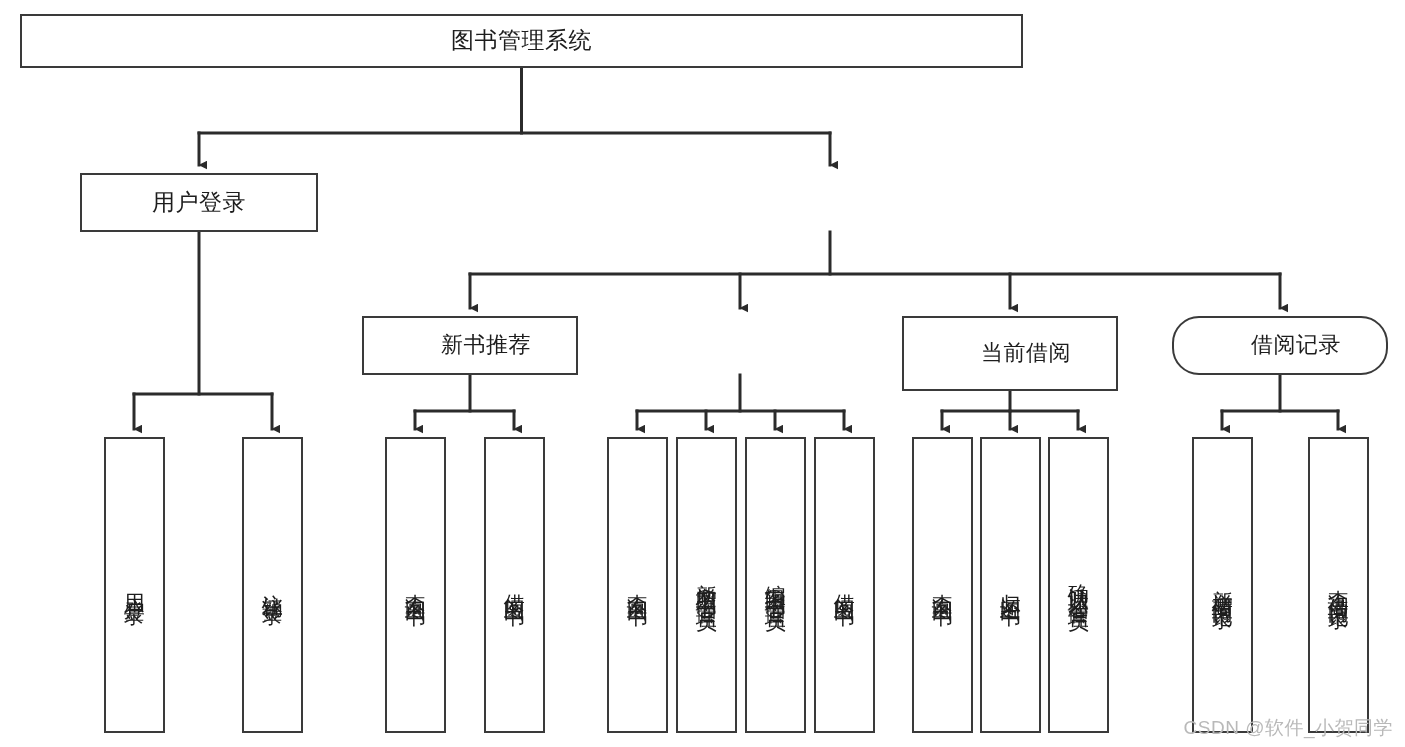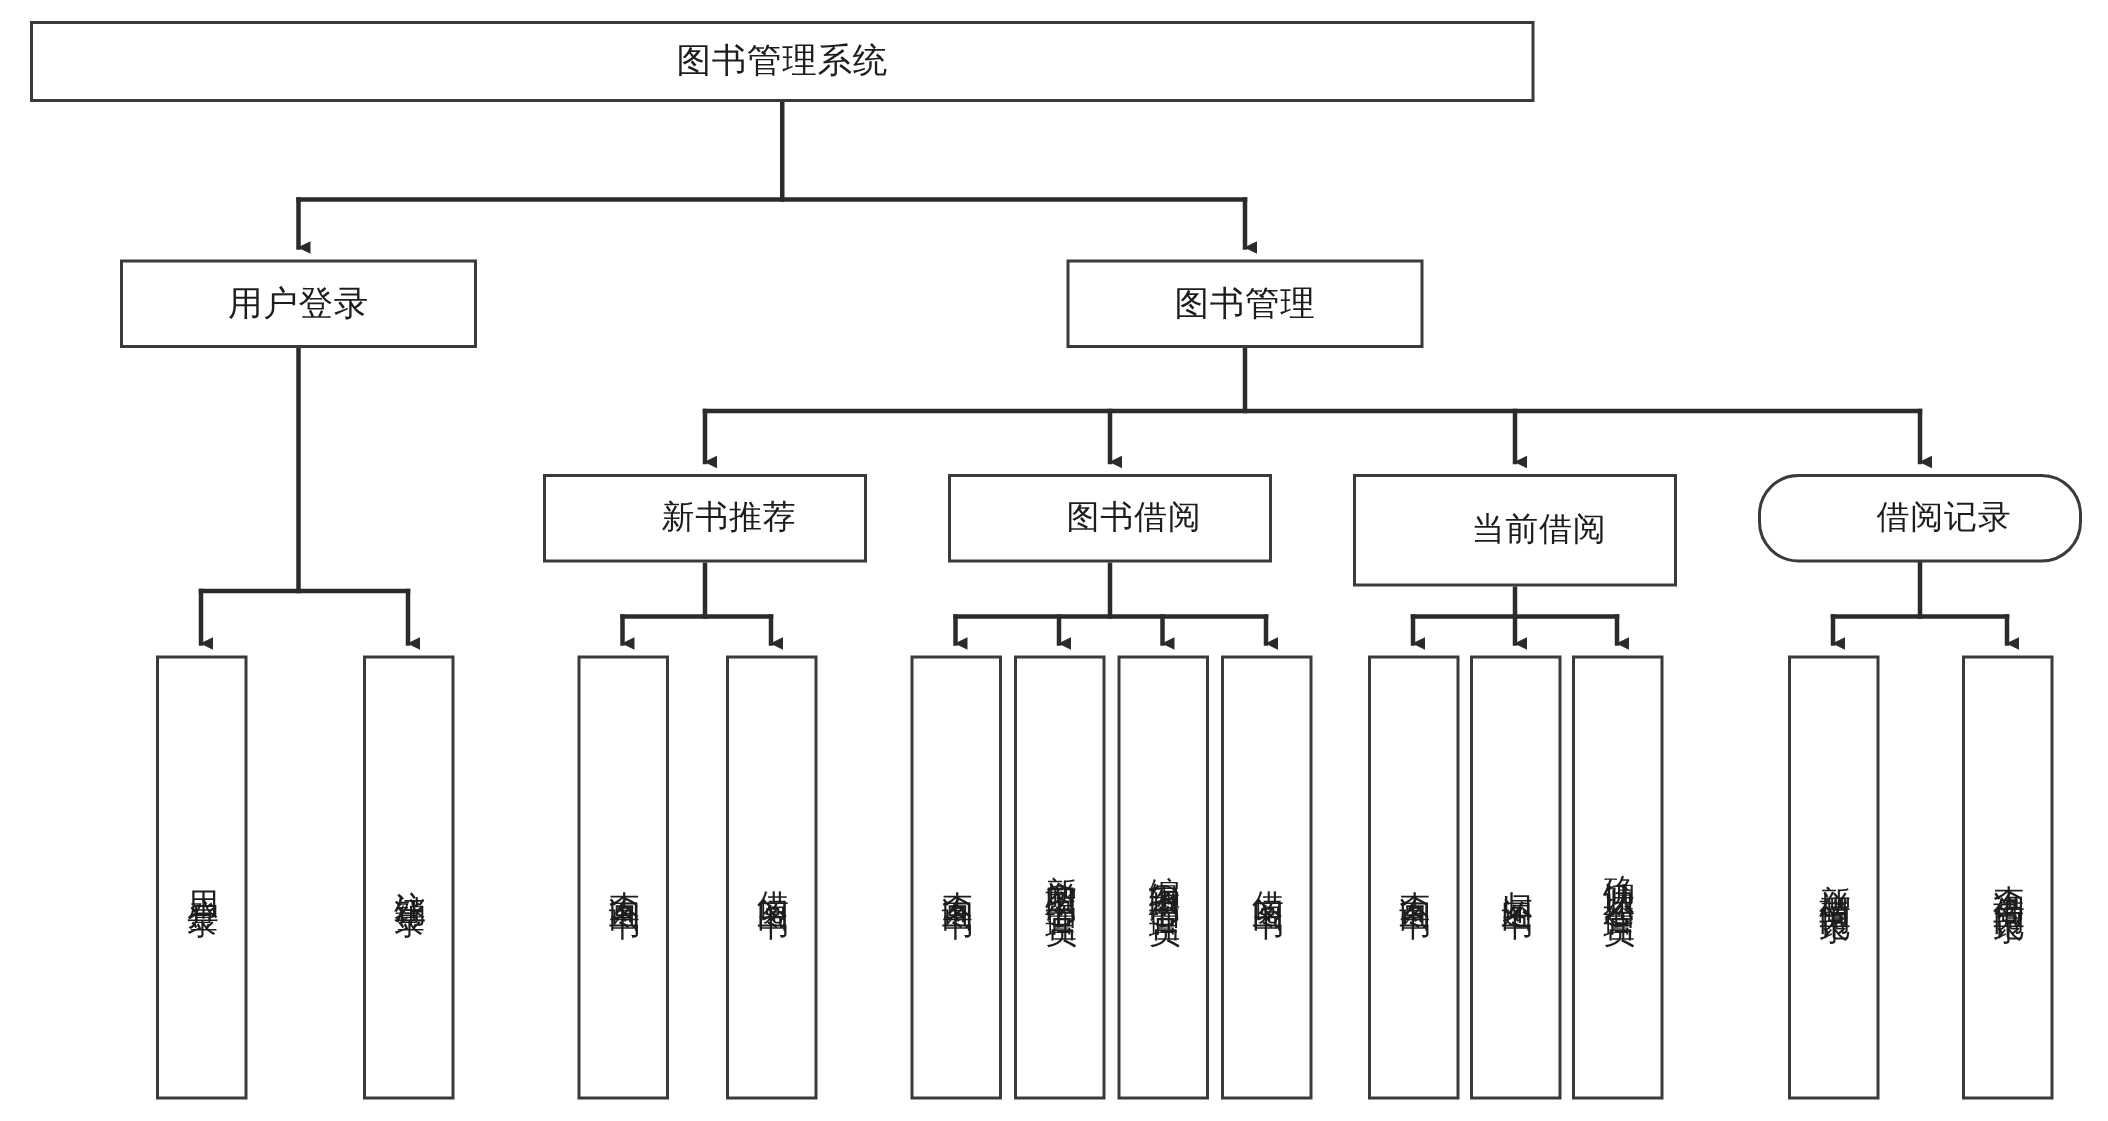--- a/index.html
+++ b/index.html
@@ -123,29 +123,23 @@
     </g>
   </svg>
 
   <div class="node root" style="left:20px; top:14px; width:1003px; height:54px;">
     <span class="node-label">图书管理系统</span>
   </div>
 
   <div class="node level2" style="left:80px; top:173px; width:238px; height:59px;">
     <span class="node-label">用户登录</span>
   </div>
-  <div class="node level2" style="left:711px; top:173px; width:238px; height:59px;">
-    <span class="node-label">图书管理</span>
-  </div>
 
   <div class="node level3" style="left:362px; top:316px; width:216px; height:59px;">
     <span class="node-label">新书推荐</span>
-  </div>
-  <div class="node level3" style="left:632px; top:316px; width:216px; height:59px;">
-    <span class="node-label">图书借阅</span>
   </div>
   <div class="node level3" style="left:902px; top:316px; width:216px; height:75px;">
     <span class="node-label">当前借阅</span>
   </div>
   <div class="node level3" style="left:1172px; top:316px; width:216px; height:59px;border-radius:27px;">
     <span class="node-label">借阅记录</span>
   </div>
 
   <div class="node vertical" style="left:104px; top:437px; width:61px; height:296px;">
     <span class="node-label">用户登录</span>
@@ -184,14 +178,15 @@
     <span class="node-label">确认归还（管理员）</span>
   </div>
 
   <div class="node vertical" style="left:1192px; top:437px; width:61px; height:296px;">
     <span class="node-label">新增借阅记录</span>
   </div>
   <div class="node vertical" style="left:1308px; top:437px; width:61px; height:296px;">
     <span class="node-label">查询借阅记录</span>
   </div>
 
+  <div id="watermark">CSDN @软件_小贺同学</div>
 
 </div>
 
 </body></html>

